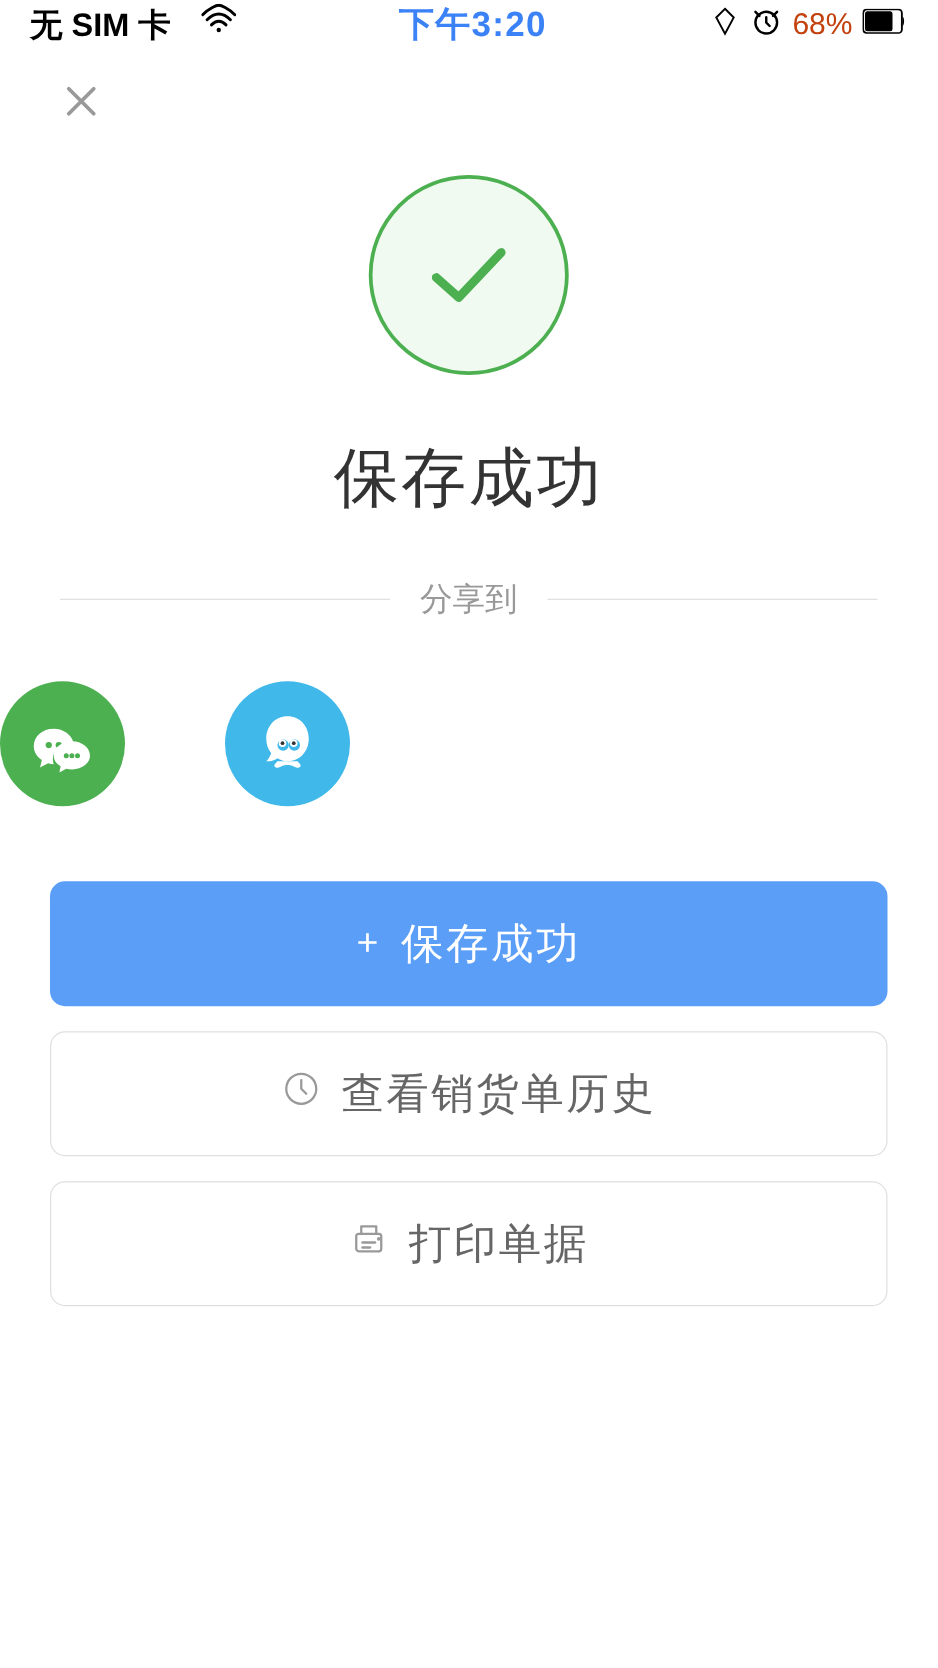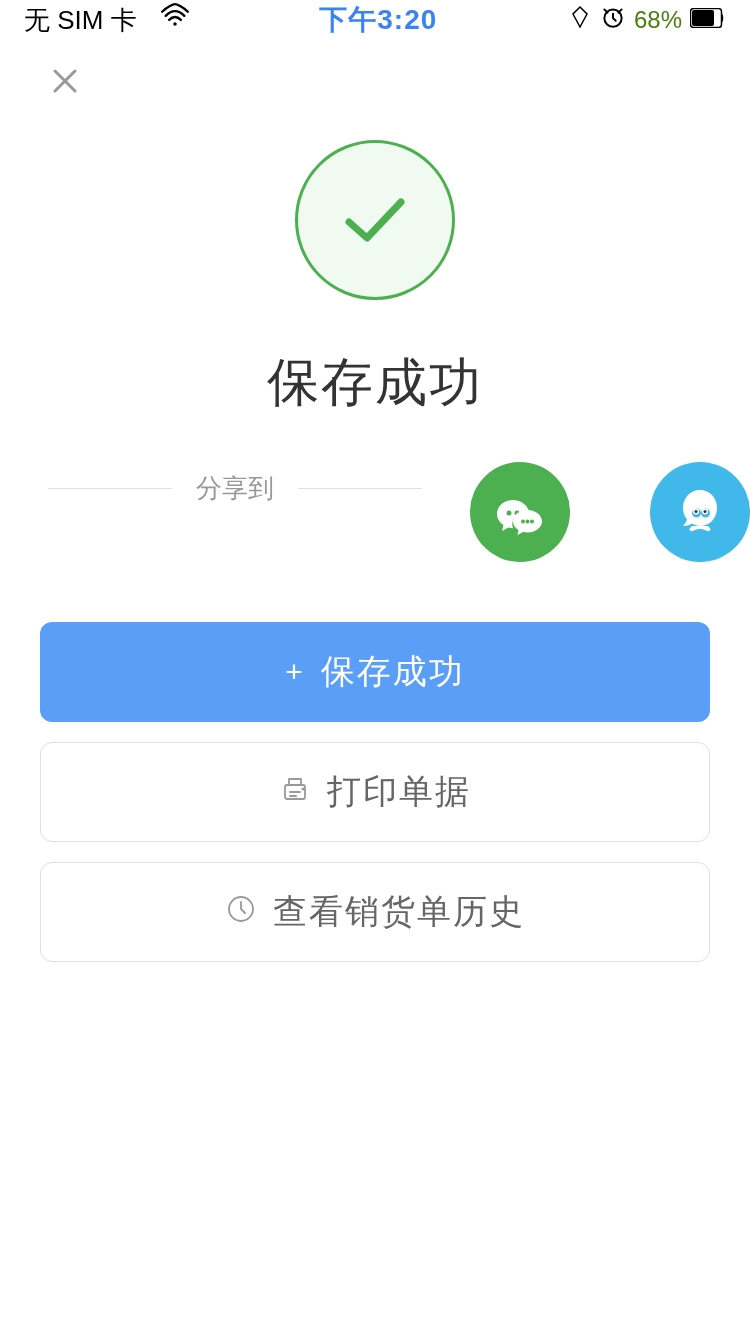--- a/index.html
+++ b/index.html
@@ -27,37 +27,37 @@
       justify-content: space-between;
       padding: 0 24px;
       background: #ffffff;
     }
 
     .status-left {
       display: flex;
       align-items: center;
       gap: 24px;
       font-size: 26px;
-      font-weight: 400;
+      font-weight: 700;
       color: #000;
     }
 
     .status-center {
       font-size: 28px;
       font-weight: 600;
       color: #3b82f6;
       letter-spacing: 1px;
     }
 
     .status-right {
       display: flex;
       align-items: center;
       gap: 8px;
       font-size: 24px;
-      color: #4d7c0f;
+      color: #c2410c;
     }
 
     
     .close-btn {
       position: absolute;
       top: 56px;
       left: 40px;
       width: 50px;
       height: 50px;
       display: flex;
@@ -103,22 +103,22 @@
       font-weight: 500;
       color: #333333;
       margin-bottom: 44px;
       letter-spacing: 2px;
     }
 
     
     .share-section {
       width: 100%;
       display: flex;
-      flex-direction: row;
-      align-items: center;
+      flex-direction: column;
+      align-items: flex-start;
       margin-bottom: 60px;
     }
 
     .share-divider {
       width: 100%;
       display: flex;
       align-items: center;
       margin-bottom: 48px;
       padding: 0 48px;
     }
@@ -302,35 +302,35 @@
   <div class="action-buttons">
 
     <button class="btn-primary">
       <span class="btn-icon">+</span>
       <span>保存成功</span>
     </button>
 
     <button class="btn-secondary">
       <span class="btn-icon">
         <svg width="32" height="32" viewBox="0 0 32 32" fill="none">
+          <circle cx="16" cy="16" r="12" stroke="#999" stroke-width="1.8" fill="none"></circle>
+          <path d="M16 9V16L20 20" stroke="#999" stroke-width="1.8" stroke-linecap="round" stroke-linejoin="round"></path>
+        </svg>
+      </span>
+      <span>查看销货单历史</span>
+    </button>
+
+    <button class="btn-secondary">
+      <span class="btn-icon">
+        <svg width="32" height="32" viewBox="0 0 32 32" fill="none">
           <rect x="6" y="12" width="20" height="14" rx="2" stroke="#999" stroke-width="1.8" fill="none"></rect>
           <path d="M10 12V6H22V12" stroke="#999" stroke-width="1.8" stroke-linecap="round" stroke-linejoin="round"></path>
           <rect x="10" y="18" width="12" height="2" rx="1" fill="#999"></rect>
           <rect x="10" y="22" width="8" height="2" rx="1" fill="#999"></rect>
           <circle cx="24" cy="16" r="1.5" fill="#999"></circle>
         </svg>
       </span>
       <span>打印单据</span>
     </button>
 
-    <button class="btn-secondary">
-      <span class="btn-icon">
-        <svg width="32" height="32" viewBox="0 0 32 32" fill="none">
-          <circle cx="16" cy="16" r="12" stroke="#999" stroke-width="1.8" fill="none"></circle>
-          <path d="M16 9V16L20 20" stroke="#999" stroke-width="1.8" stroke-linecap="round" stroke-linejoin="round"></path>
-        </svg>
-      </span>
-      <span>查看销货单历史</span>
-    </button>
-
   </div>
 
 </div>
 
 </body></html>

